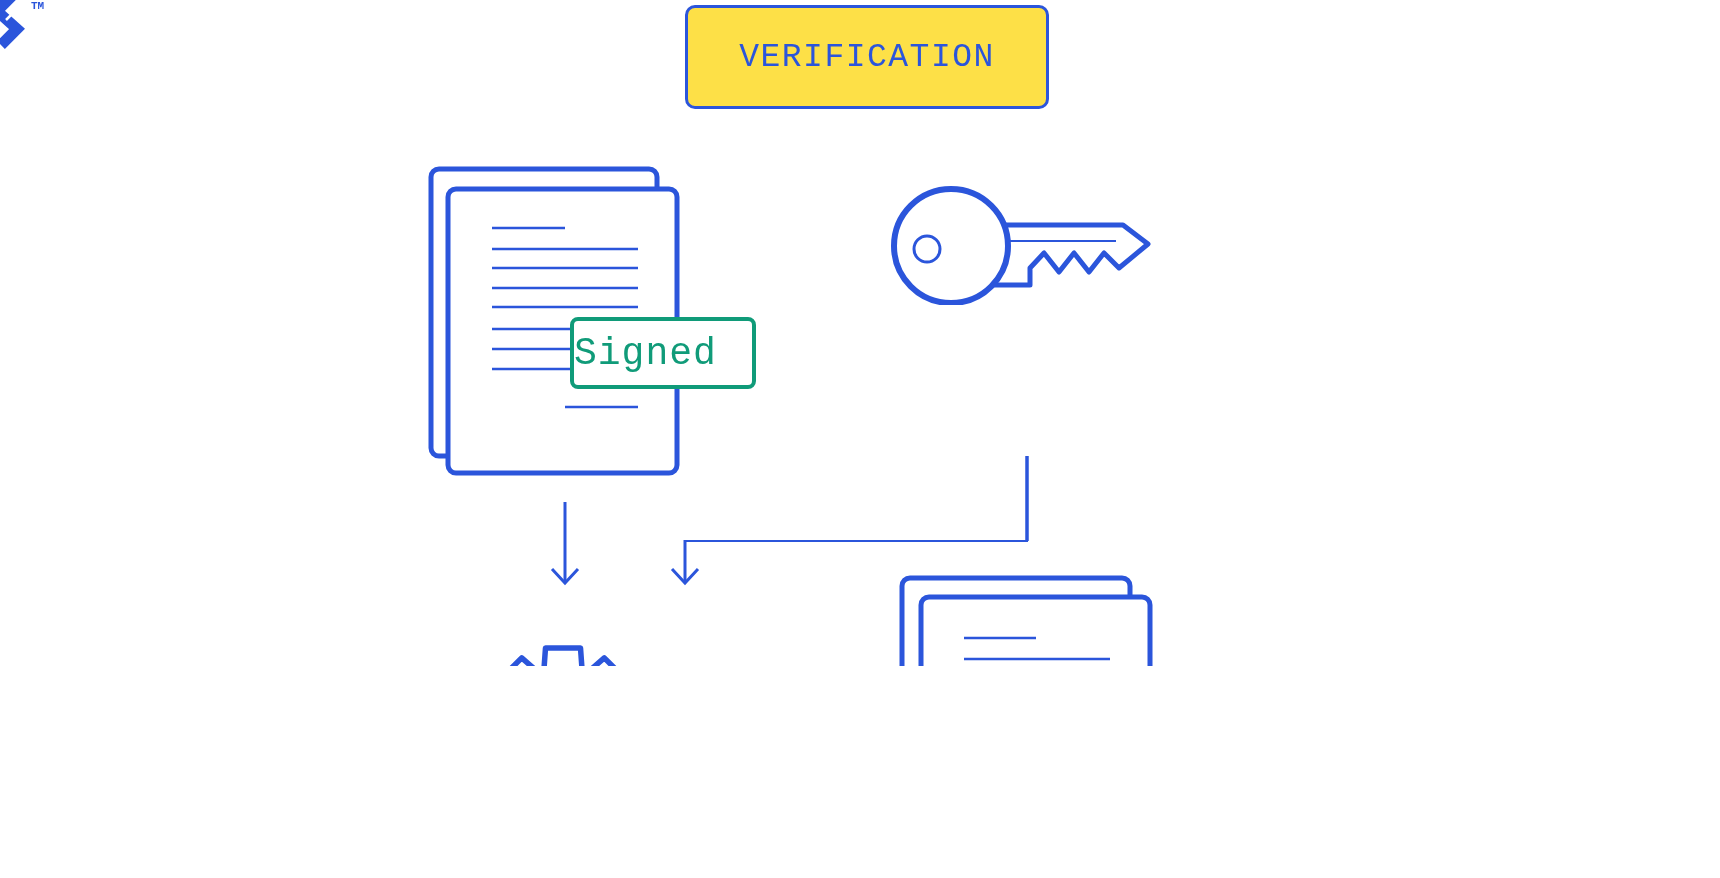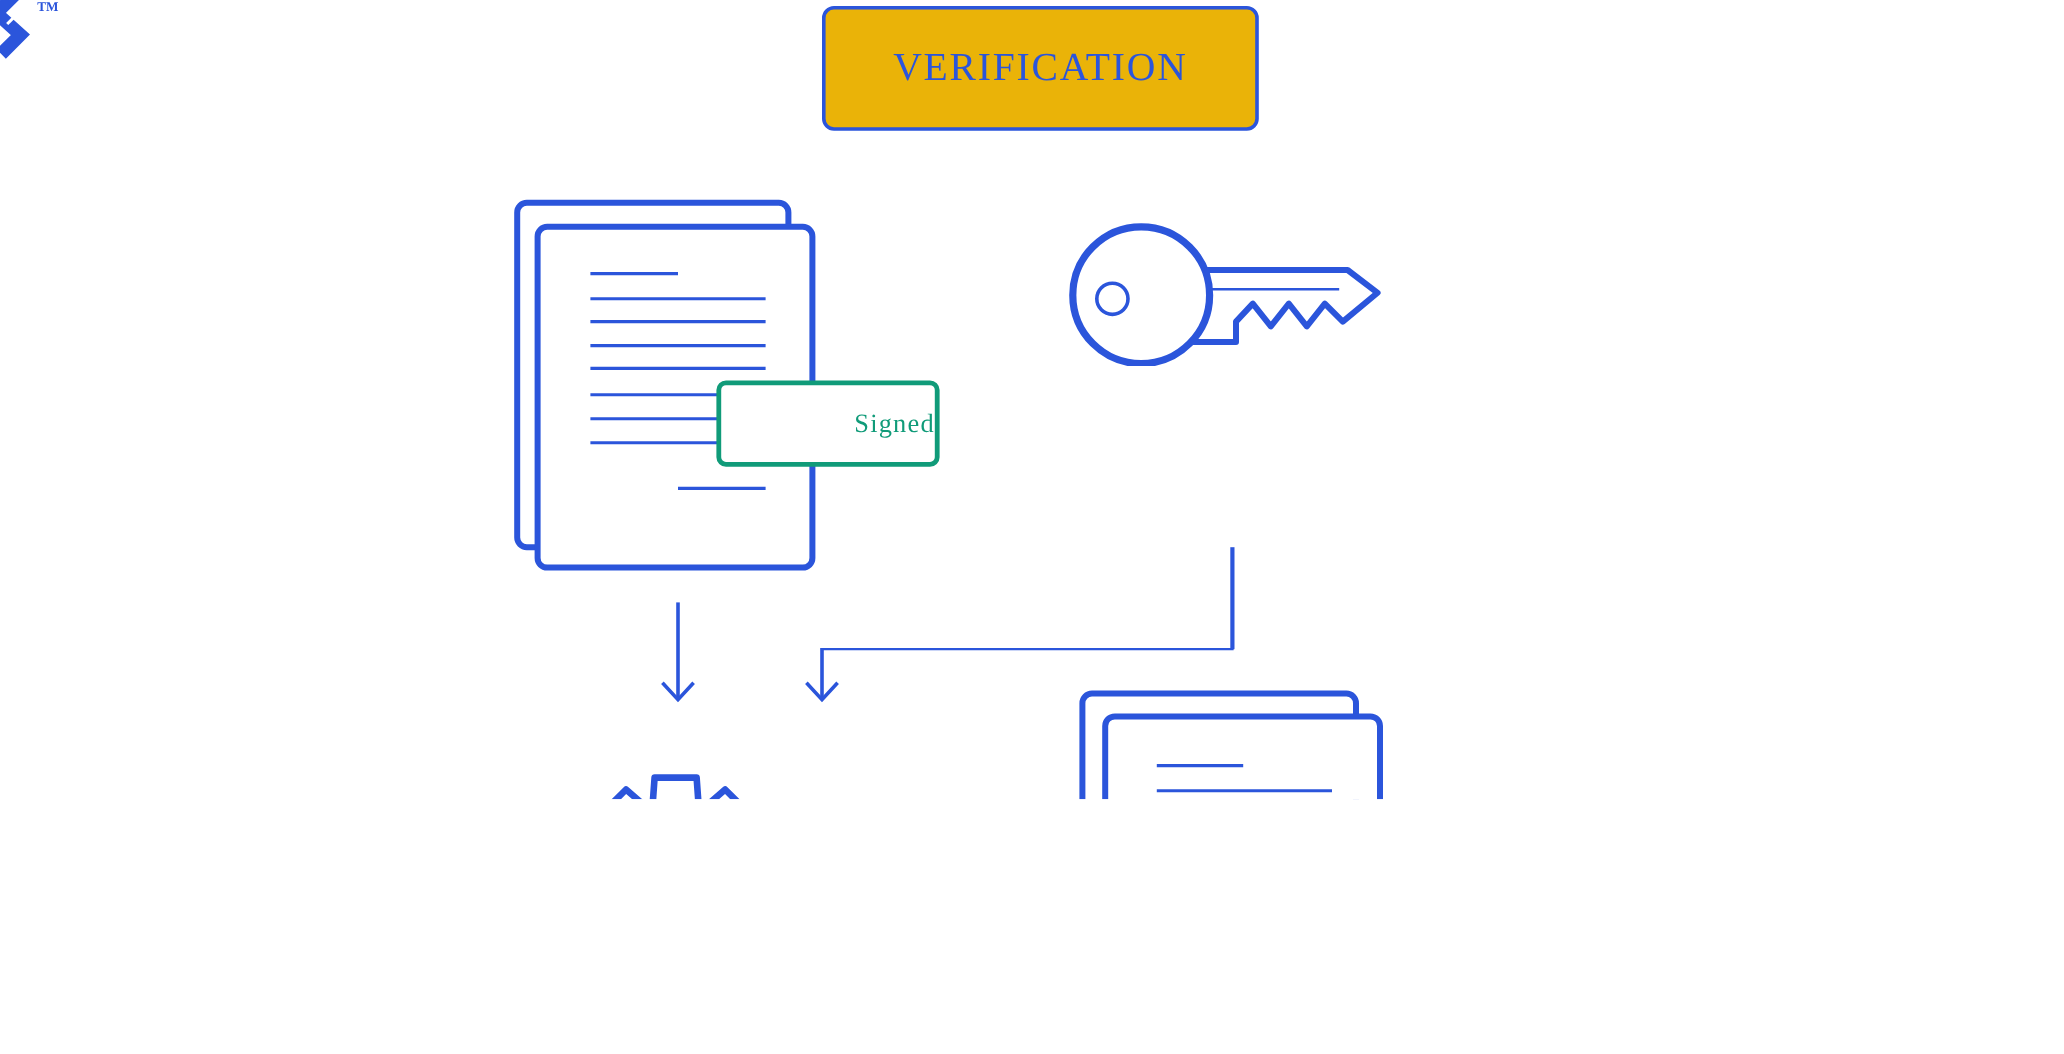--- a/index.html
+++ b/index.html
@@ -1,44 +1,44 @@
 <!DOCTYPE html>
 <html><head>
 <meta charset="utf-8">
 <style>
   html,body{margin:0;padding:0;background:#ffffff;}
   #canvas{
     position:relative;width:1720px;height:666px;background:#ffffff;overflow:hidden;
-    font-family:Liberation Serif, serif;
+    font-family:Liberation Mono, monospace;
   }
   .abs{position:absolute;}
   
   :root{
     --blue:#2B55DB;
     --green:#109B79;
   }
   .outline-box{
     border:3px solid var(--blue);
     border-radius:10px;
-    background:#eab308;
+    background:#fde047;
     display:flex;align-items:center;justify-content:center;
     color:var(--blue);
     font-size:34px;
     letter-spacing:1.5px;
   }
   #verification-box{left:685px;top:5px;width:358px;height:98px;font-size:33px;}
   #private-box{left:892px;top:349px;width:262px;height:101px;}
   #signed-badge{
-    left:597px;top:317px;width:178px;height:64px;
+    left:570px;top:317px;width:178px;height:64px;
     border:4px solid var(--green);
     border-radius:8px;
     background:#ffffff;
-    display:flex;align-items:center;justify-content:flex-end;
+    display:flex;align-items:center;justify-content:flex-start;
     color:var(--green);
-    font-size:22px;letter-spacing:1px;
+    font-size:38px;letter-spacing:1px;
     z-index:5;
   }
   #logo{left:0;top:0;width:70px;height:60px;}
   #logo .tm{
     position:absolute;left:31px;top:0px;
     color:var(--blue);font-size:11px;font-weight:bold;letter-spacing:0px;
   }
   svg{display:block;}
 </style>
 </head>

